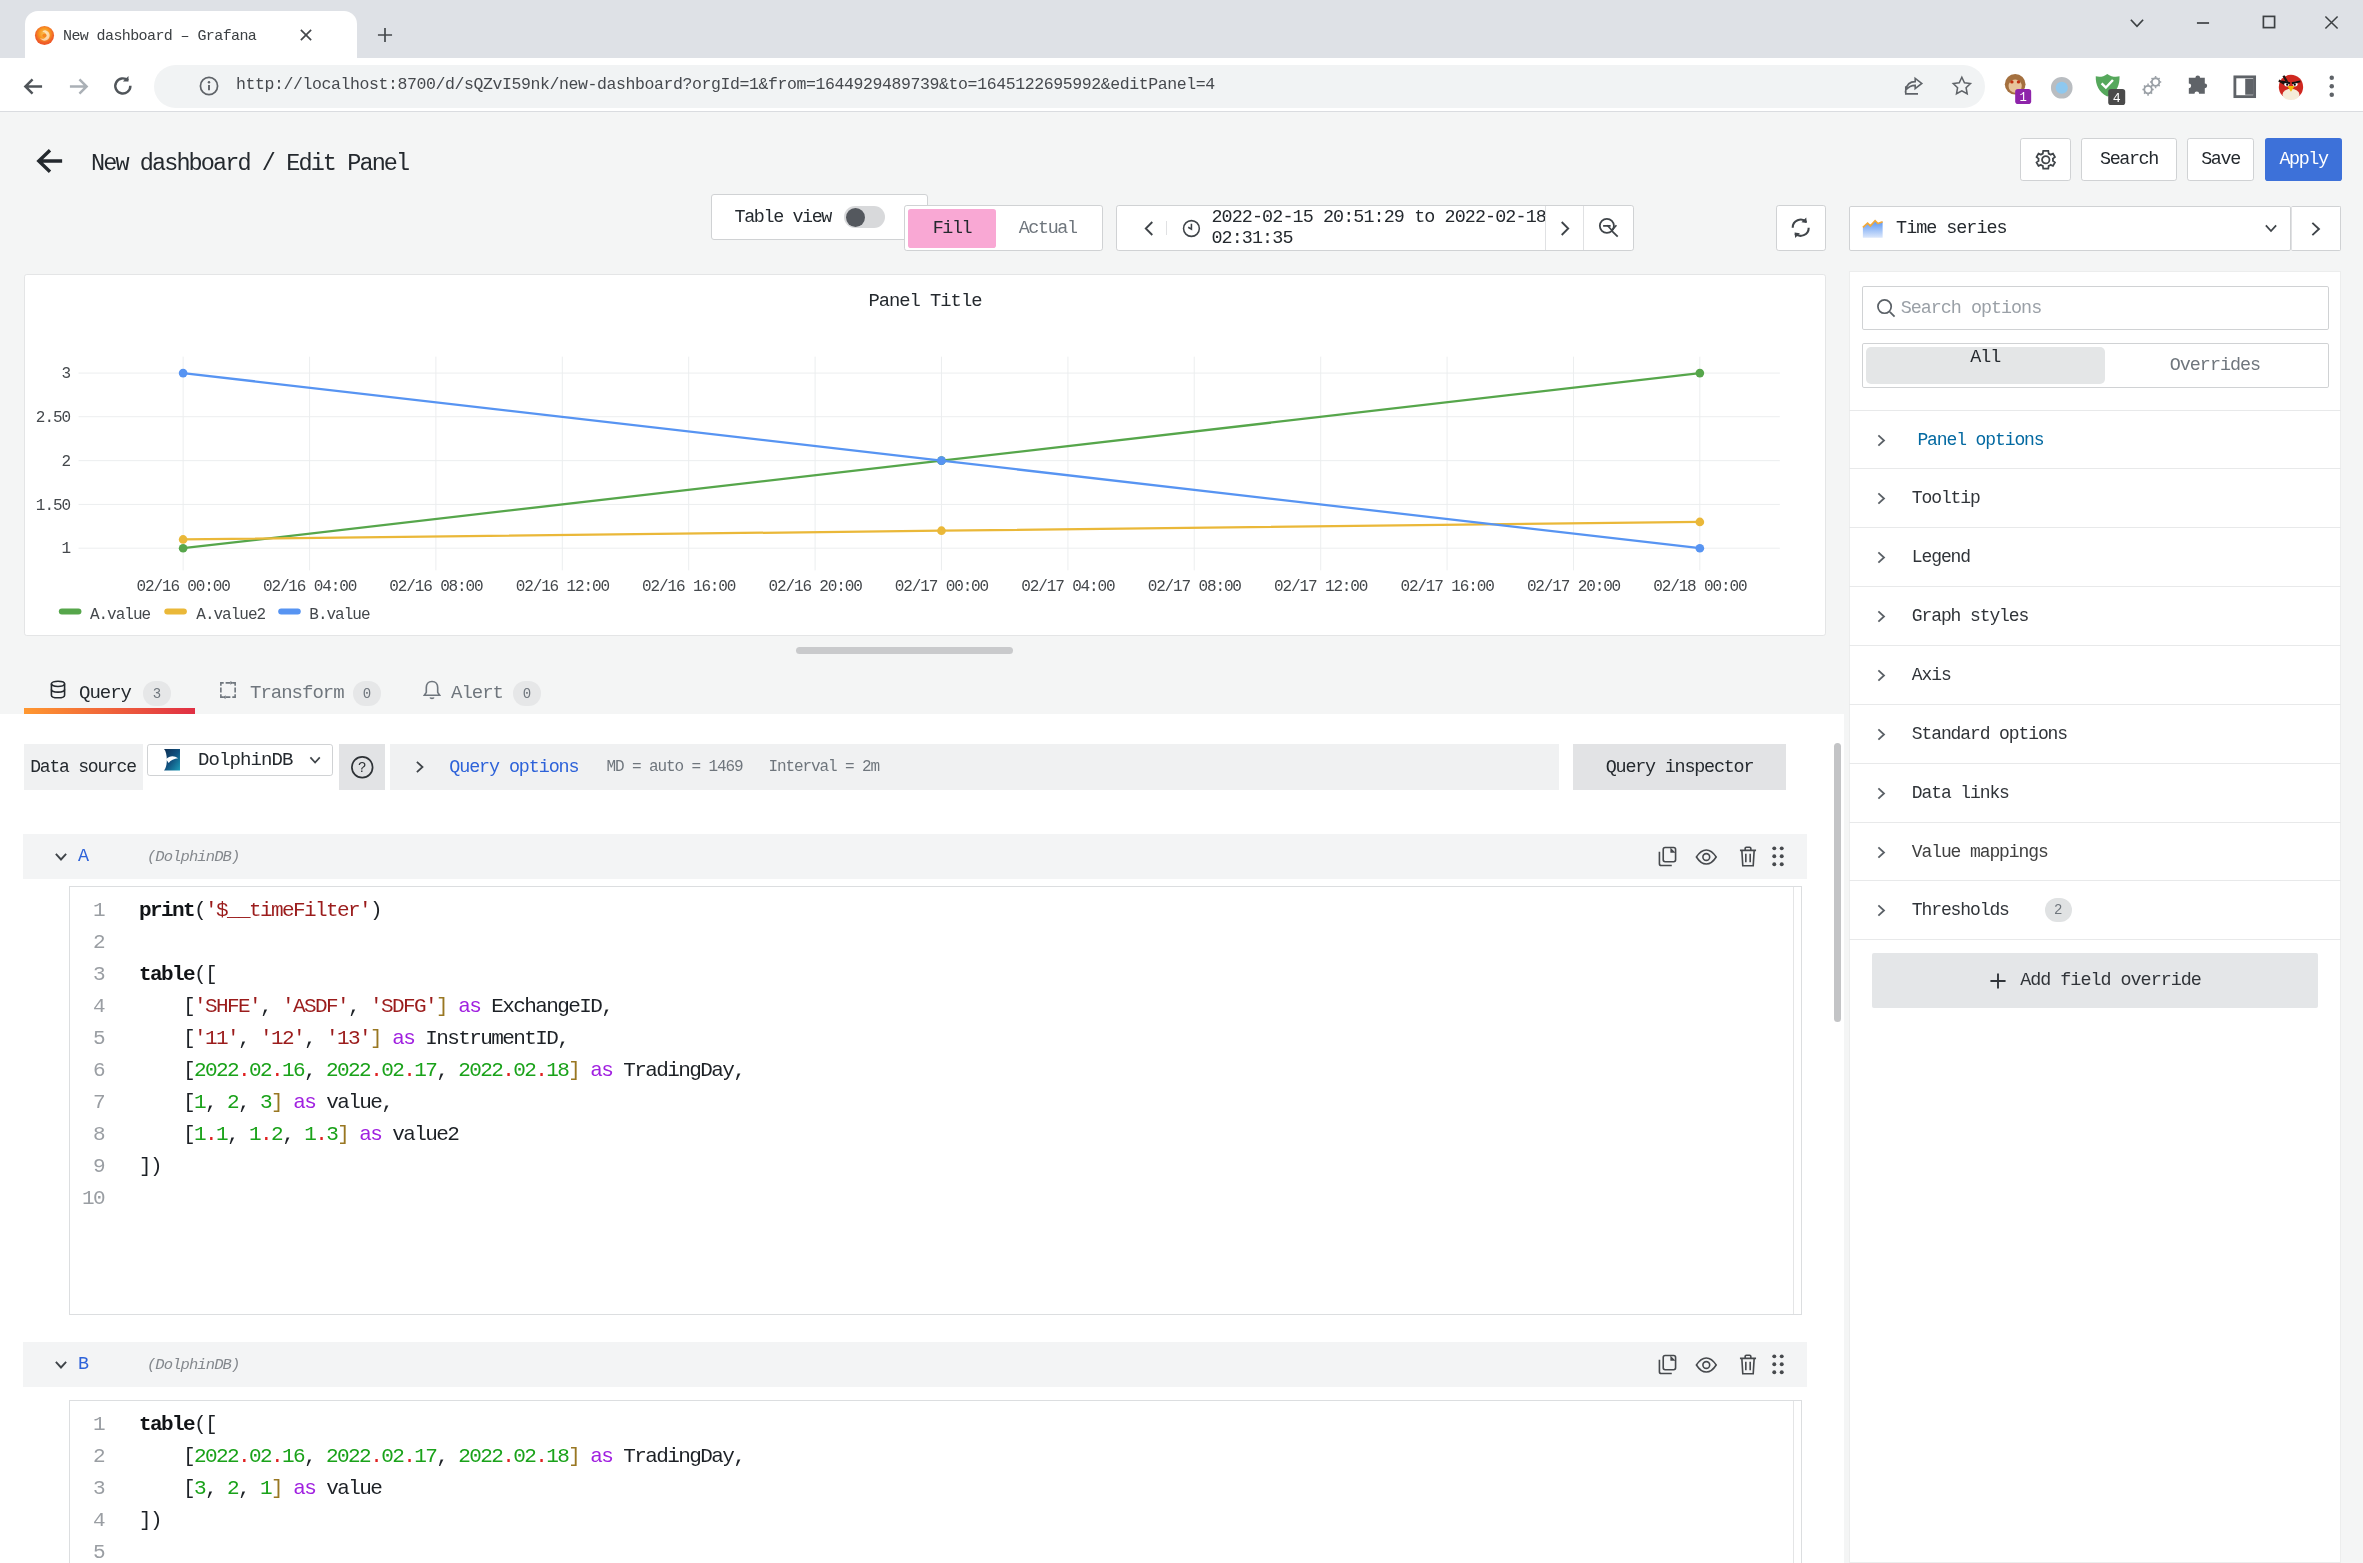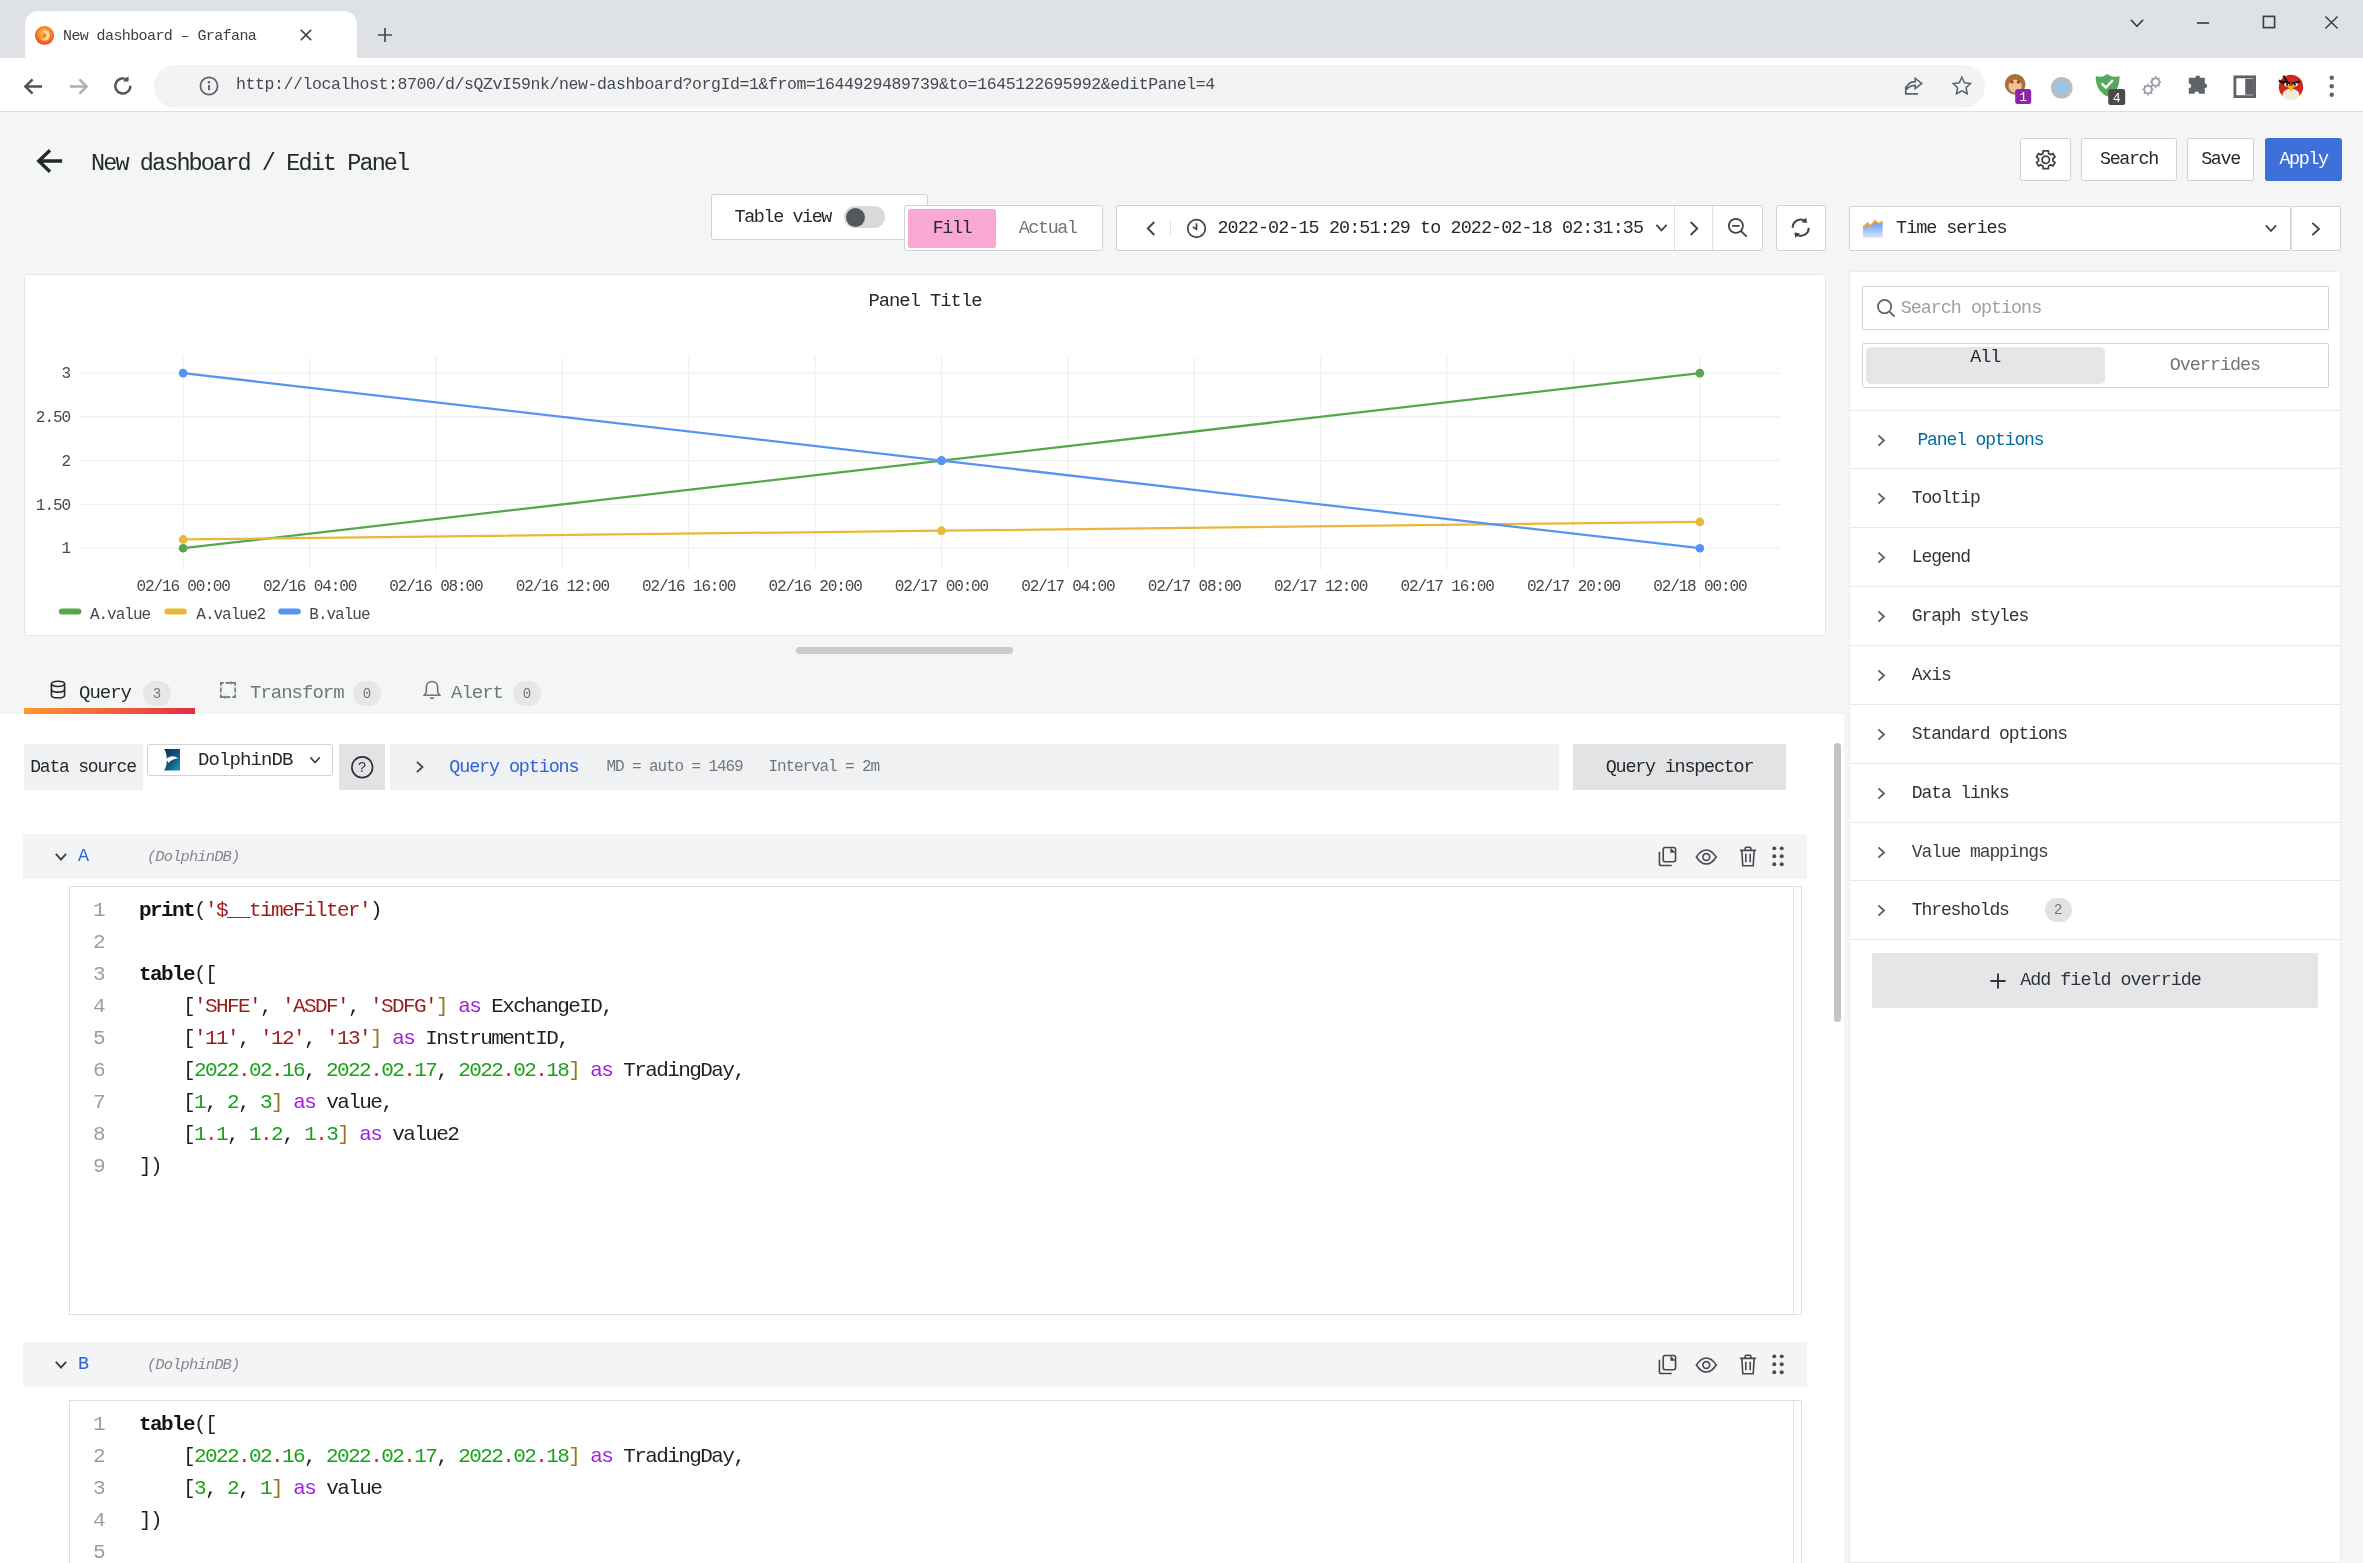--- a/index.html
+++ b/index.html
@@ -186,21 +186,21 @@
 <div class="abs btn" style="left:711px;top:194px;width:217px;height:46px;border-radius:3px;justify-content:flex-start">
     <span class="ui" style="margin-left:22.6px">Table view</span>
     <span style="display:inline-block;margin-left:13px;width:41px;height:22.6px;background:#d8d9db;border-radius:11.3px;position:relative">
       <span style="position:absolute;left:1.9px;top:1.9px;width:19px;height:19px;border-radius:50%;background:#54585e"></span>
     </span>
   </div>
 <div class="abs btn" style="left:904px;top:205px;width:199px;height:46px;padding:2.8px">
 <div class="ui" style="background:#f9a8d4;border-radius:2.8px;width:89px;height:39px;display:flex;align-items:center;justify-content:center">Fill</div>
 <div class="ui" style="color:#6f767d;width:104px;height:39px;display:flex;align-items:center;justify-content:center">Actual</div>
 </div>
-<div class="abs btn" style="left:1116px;top:205px;width:647px;height:46px;justify-content:flex-start;padding:15px">
+<div class="abs btn" style="left:1116px;top:205px;width:518px;height:46px;justify-content:flex-start;padding:15px">
 <div style="width:39px;height:100%;border-right:0.9px solid #e0e1e3;display:flex;align-items:center;justify-content:center">
       <svg width="13" height="17" viewBox="0 0 14 18">
         <path d="M10 2 L3 9 L10 16" stroke="#3f4449" stroke-width="2" fill="none"></path>
       </svg>
     </div>
 <svg style="margin-left:15px" width="21" height="21" viewBox="0 0 22 22">
       <circle cx="11" cy="11" r="9.2" fill="none" stroke="#3f4449" stroke-width="1.8"></circle>
       <path d="M11 5.5 V11.7 L7.2 9.5" stroke="#3f4449" stroke-width="1.8" fill="none"></path>
     </svg>
 <span class="ui" style="margin-left:10.4px;font-size:18.4px;letter-spacing:-0.9px">2022-02-15 20:51:29 to 2022-02-18 02:31:35</span>
@@ -457,20 +457,24 @@
       <span class="ct">&nbsp;&nbsp;&nbsp;&nbsp;[<i class="n">1</i>, <i class="n">2</i>, <i class="n">3</i><i class="k2">]</i> <i class="k">as</i> value,</span>
     </div>
     <div class="cl">
       <span class="ln">8</span>
       <span class="ct">&nbsp;&nbsp;&nbsp;&nbsp;[<i class="n">1</i><i class="d">.</i><i class="n">1</i>, <i class="n">1</i><i class="d">.</i><i class="n">2</i>, <i class="n">1</i><i class="d">.</i><i class="n">3</i><i class="k2">]</i> <i class="k">as</i> value2</span>
     </div>
     <div class="cl">
       <span class="ln">9</span>
       <span class="ct">])</span>
     </div>
+    <div class="cl">
+      <span class="ln">10</span>
+      <span class="ct"></span>
+    </div>
 <div style="position:absolute;right:7.5px;top:0;width:0.9px;height:100%;background:#e4e5e6"></div>
 </div>
 
 <div class="abs" style="left:22.6px;top:1342px;width:1784px;height:45px;background:#f3f4f5;display:flex;align-items:center">
 <svg style="margin-left:31px" width="14" height="9.4" viewBox="0 0 15 10">
       <path d="M2 2 L7.5 8 L13 2" stroke="#3f4449" stroke-width="2" fill="none"></path>
     </svg>
 <span style="margin-left:10.4px;font-size:18.4px;letter-spacing:-1.1px;color:#2d62d9">B</span>
 <span style="margin-left:59px;font-size:15.5px;letter-spacing:-0.9px;color:#84888d;font-style:italic">(DolphinDB)</span>
 <span style="position:absolute;right:130px">

